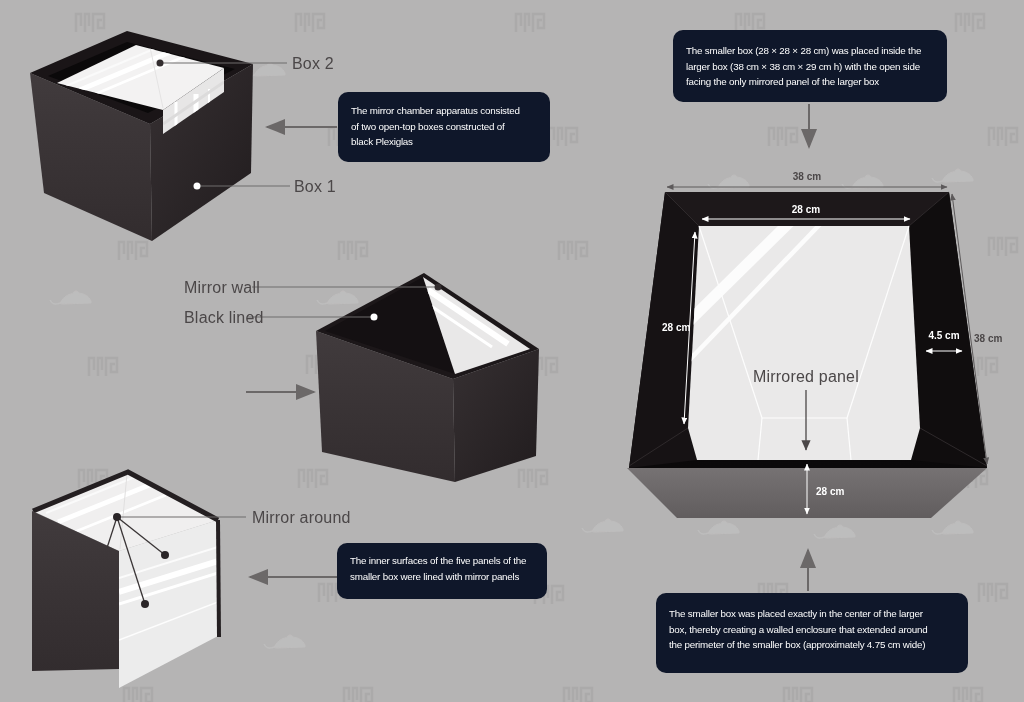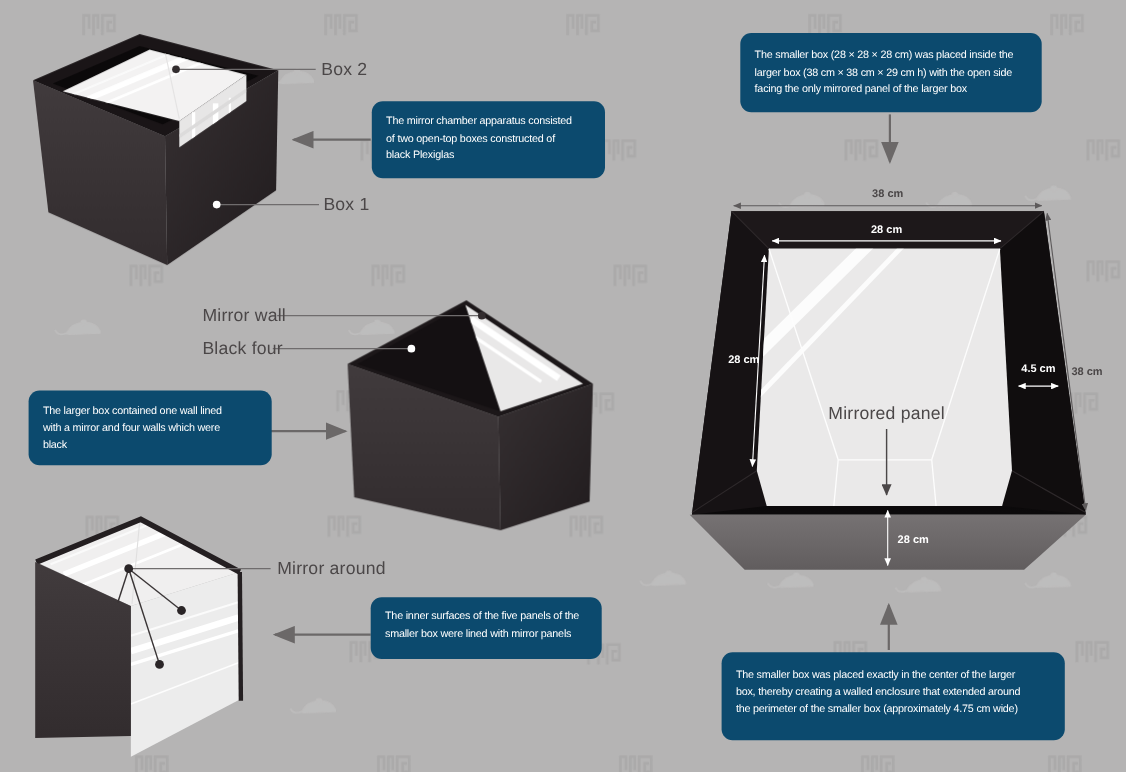--- a/index.html
+++ b/index.html
@@ -4,21 +4,21 @@
 <style>
   html,body{margin:0;padding:0;}
   body{
     width:1024px;height:702px;position:relative;overflow:hidden;
     background:#b5b4b4;
     font-family:"Liberation Sans", sans-serif;
   }
   .stage{position:absolute;inset:0;width:1024px;height:702px;}
   svg.canvas{position:absolute;left:0;top:0;}
   .callout{
-    position:absolute;background:#0c4a6e;color:#ffffff;border-radius:10px;
+    position:absolute;background:#0f172a;color:#ffffff;border-radius:10px;
     font-size:9.8px;line-height:15.5px;letter-spacing:-0.2px;
     white-space:pre;box-sizing:border-box;padding:11px 13px;
   }
   .fig-label{
     position:absolute;color:#4b4748;font-size:16px;letter-spacing:0.2px;
     white-space:nowrap;
   }
   .measure{
     position:absolute;font-size:10px;font-weight:bold;letter-spacing:0px;
     white-space:nowrap;color:#4b4748;
@@ -266,37 +266,34 @@
     <line x1="246" y1="392" x2="314" y2="392" marker-end="url(#ahConn)"></line>
     <line x1="337" y1="577" x2="250" y2="577" marker-end="url(#ahConn)"></line>
     <line x1="809" y1="104" x2="809" y2="147" marker-end="url(#ahConn)"></line>
     <line x1="808" y1="591" x2="808" y2="550" marker-end="url(#ahConn)"></line>
   </g>
 </svg>
 
 <div class="fig-label" style="left:292px;top:55px">Box 2</div>
 <div class="fig-label" style="left:294px;top:178px">Box 1</div>
 <div class="fig-label" style="left:184px;top:279px">Mirror wall</div>
-<div class="fig-label" style="left:184px;top:309px">Black four</div>
+<div class="fig-label" style="left:184px;top:309px">Black lined</div>
 <div class="fig-label" style="left:252px;top:509px">Mirror around</div>
 <div class="fig-label center" style="left:750px;top:368px;width:112px">Mirrored panel</div>
 
 <div class="measure center" style="left:779px;top:171px;width:56px">38 cm</div>
 <div class="measure light center" style="left:778px;top:204px;width:56px">28 cm</div>
 <div class="measure light" style="left:662px;top:322px">28 cm</div>
 <div class="measure light center" style="left:920px;top:330px;width:48px">4.5 cm</div>
 <div class="measure" style="left:974px;top:333px">38 cm</div>
 <div class="measure light" style="left:816px;top:486px">28 cm</div>
 
 <div class="callout" style="left:338px;top:92px;width:212px;height:70px">The mirror chamber apparatus consisted
 of two open-top boxes constructed of
 black Plexiglas</div>
-<div class="callout" style="left:26px;top:355px;width:221px;height:68px">The larger box contained one wall lined
-with a mirror and four walls which were
-black</div>
 <div class="callout" style="left:337px;top:543px;width:210px;height:56px;padding-top:10px">The inner surfaces of the five panels of the
 smaller box were lined with mirror panels</div>
 <div class="callout" style="left:673px;top:30px;width:274px;height:72px;padding-top:13px">The smaller box (28 × 28 × 28 cm) was placed inside the
 larger box (38 cm × 38 cm × 29 cm h) with the open side
 facing the only mirrored panel of the larger box</div>
 <div class="callout" style="left:656px;top:593px;width:312px;height:80px;padding-top:13px">The smaller box was placed exactly in the center of the larger
 box, thereby creating a walled enclosure that extended around
 the perimeter of the smaller box (approximately 4.75 cm wide)</div>
 
 </div>

